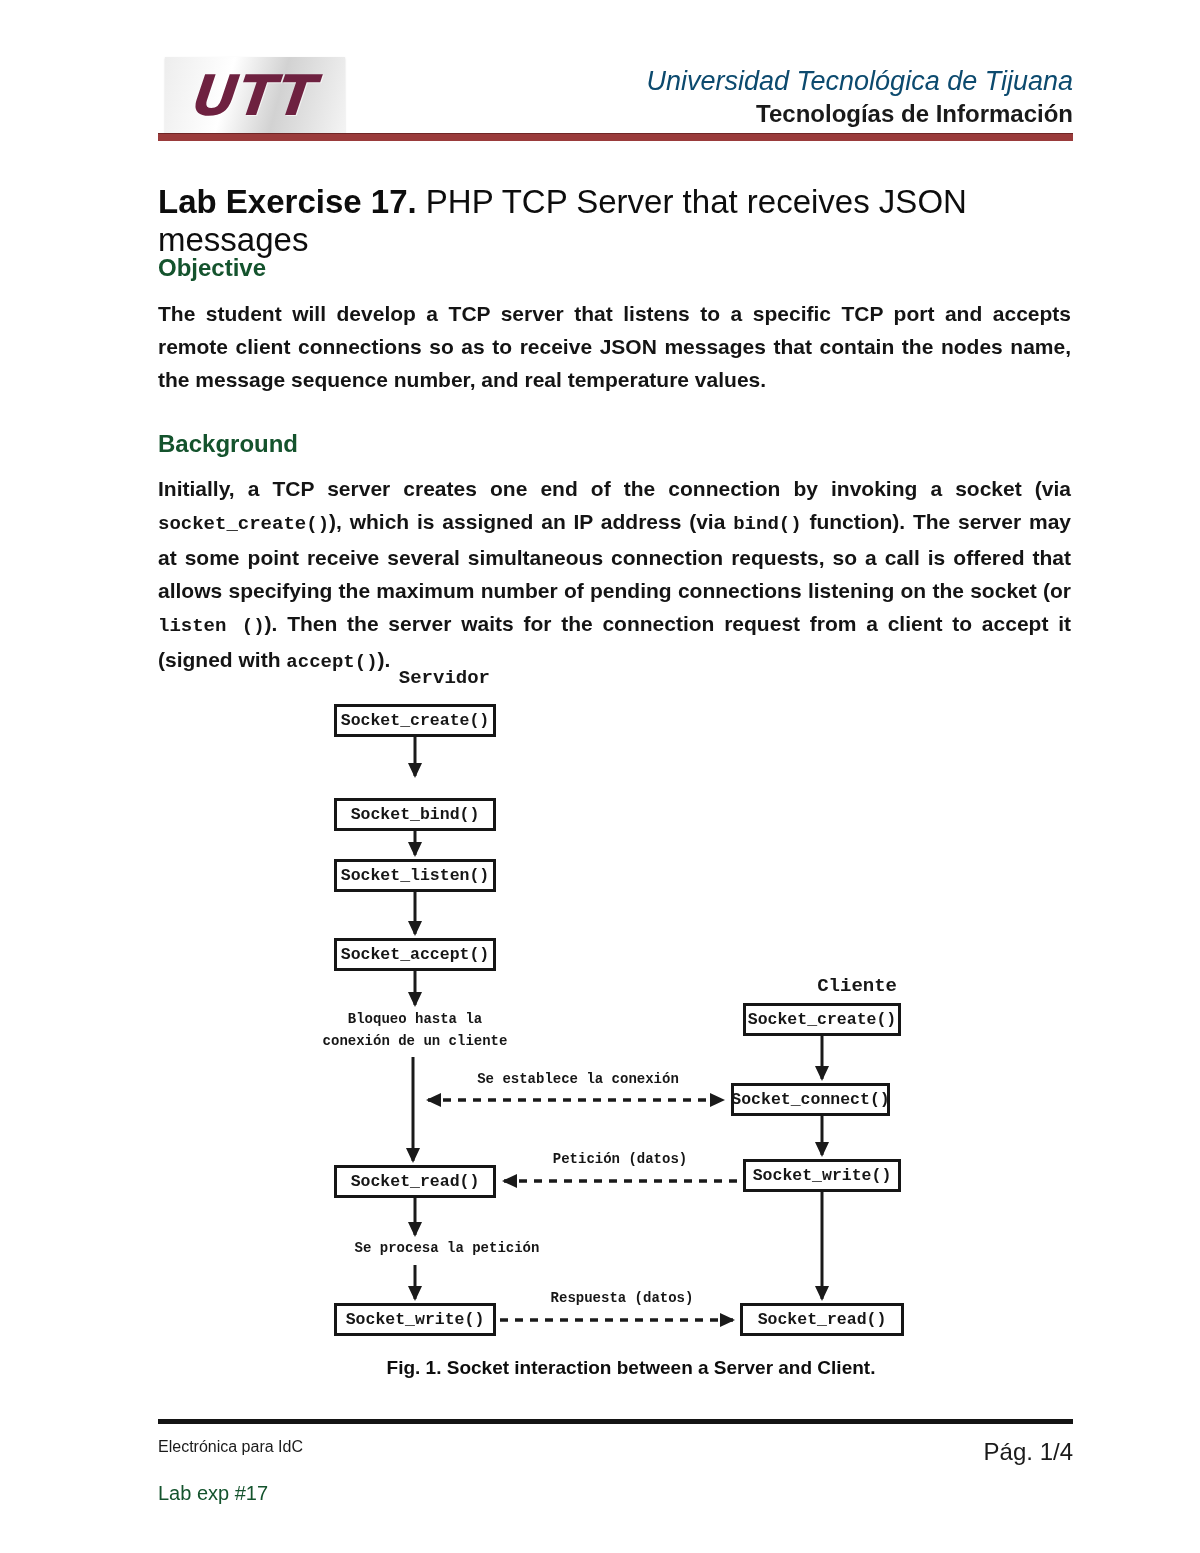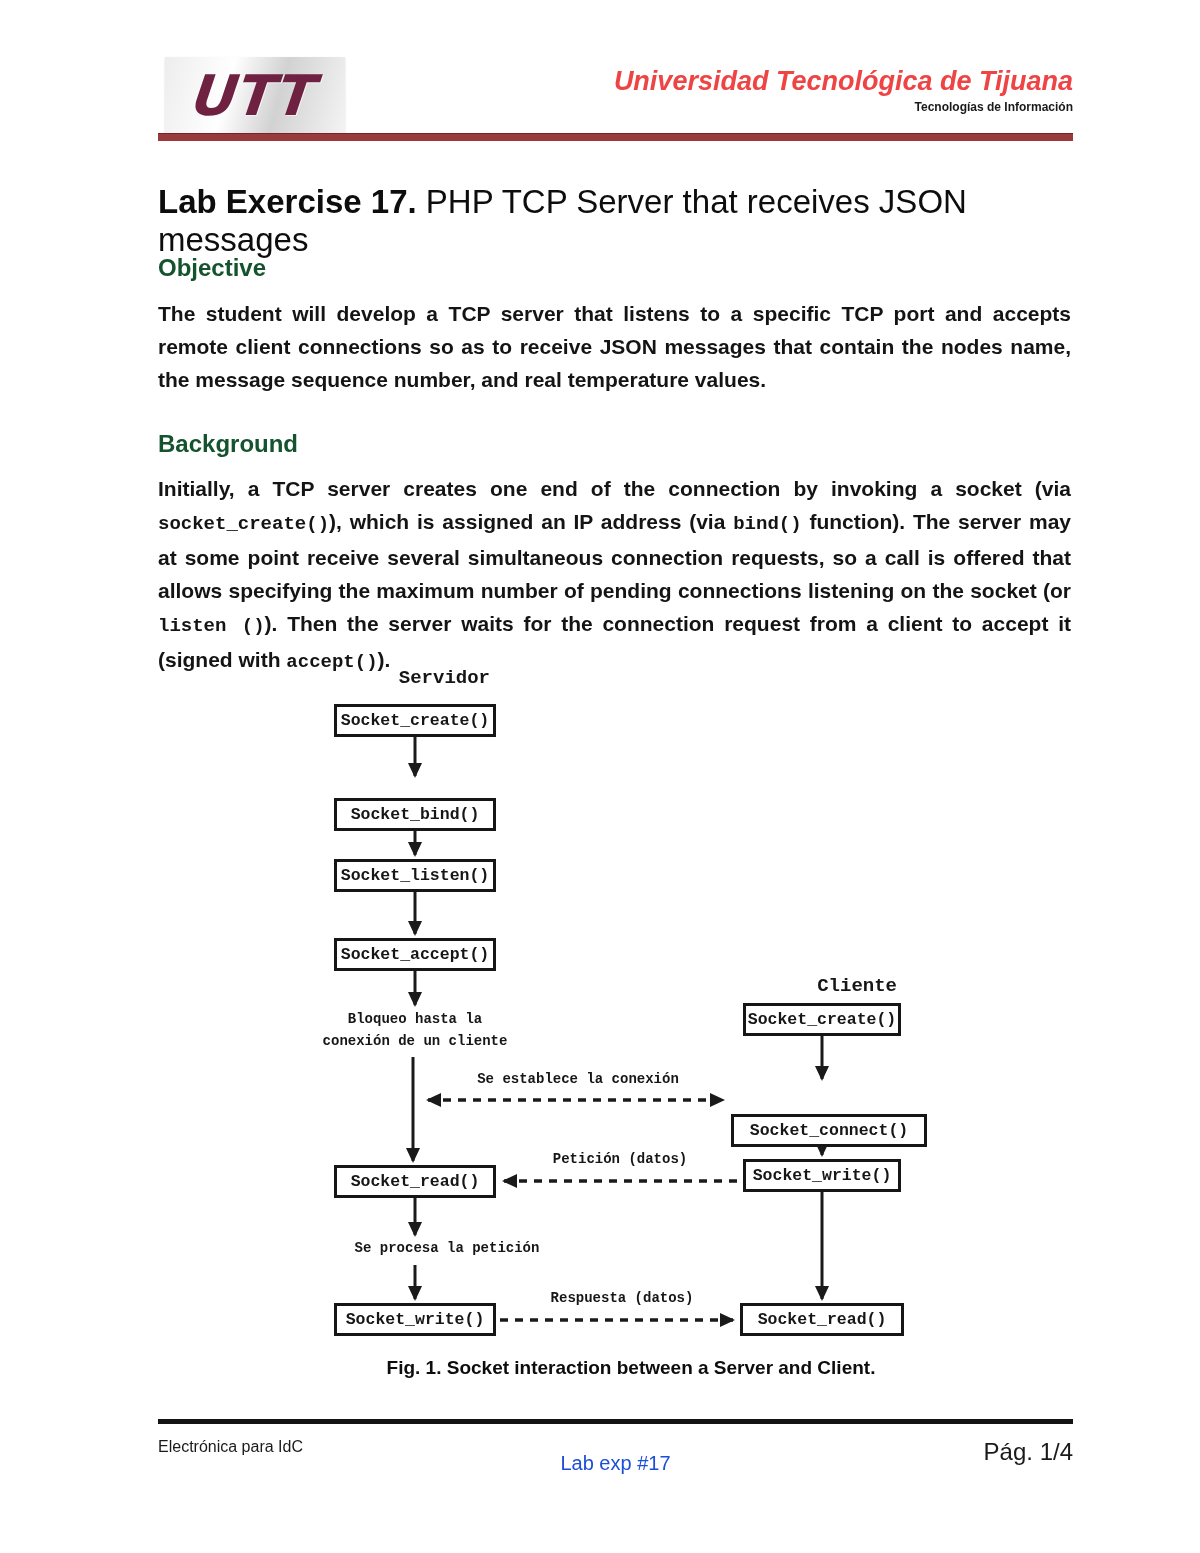--- a/index.html
+++ b/index.html
@@ -16,25 +16,25 @@
     box-shadow:0 1px 2px rgba(0,0,0,.15);
   }
   .logo span {
     font-family:"DejaVu Sans", sans-serif;
     font-size:56px; font-weight:bold; font-style:italic; color:#6e2140;
     transform:skewX(-8deg); letter-spacing:0px; line-height:1;
     text-shadow:1px 1px 0 rgba(255,255,255,.6);
   }
   .hdr-uni {
     position:absolute; top:66px; right:127px; text-align:right;
-    font-size:27px; font-weight:bold; font-style:italic; color:#ef4444; letter-spacing:0;
+    font-size:27px; font-weight:normal; font-style:italic; color:#0c4a6e; letter-spacing:0;
   }
   .hdr-dept {
     position:absolute; top:100px; right:127px; 
-    font-size:12px; font-weight:bold; color:#1a1a1a;
+    font-size:24px; font-weight:bold; color:#1a1a1a;
   }
   .hdr-rule {
     position:absolute; left:158px; top:133px; width:915px; height:8px;
     background:#9a3b3b; border-top:1px solid #6f2626;
   }
   
   .doc-title { position:absolute; left:158px; top:183px; width:930px; font-size:33px; color:#0d0d0d; }
   .doc-title .t-bold { font-weight:bold; }
   .h2 { position:absolute; left:158px; font-size:24px; font-weight:bold; color:#14532d; }
   .h2-objective { top:254px; }
@@ -60,21 +60,21 @@
     font-size:16.5px; white-space:nowrap;
   }
   .dnote { position:absolute; font-size:14px; text-align:center; white-space:nowrap; }
   .caption {
     position:absolute; left:0; top:1357px; width:1200px; text-align:center;
     font-size:19px; font-weight:bold; color:#0d0d0d;margin-left:31px;
   }
   
   .ftr-rule { position:absolute; left:158px; top:1419px; width:915px; height:5px; background:#141414; }
   .ftr-left  { position:absolute; left:158px;  top:1438px; font-size:16px; color:#1a1a1a; }
-  .ftr-center{ position:absolute; left:158px;  top:1452px; width:915px; text-align:center; font-size:20px; color:#1d4ed8; }
+  .ftr-center{ position:absolute; left:158px;  top:1482px; width:915px; text-align:left; font-size:20px; color:#14532d; }
   .ftr-right { position:absolute; right:127px; top:1438px; font-size:24px; color:#1a1a1a; }
 </style>
 </head>
 <body>
 
 <div class="page">
 
   <div class="logo">
     <span>UTT</span>
   </div>
@@ -123,21 +123,21 @@
     <div class="dlabel mono" style="left:747px; top:310px; width:150px;">Cliente</div>
 
     <div class="dbox mono" style="left:334px; top:39px;  width:162px;">Socket_create()</div>
     <div class="dbox mono" style="left:334px; top:133px; width:162px;">Socket_bind()</div>
     <div class="dbox mono" style="left:334px; top:194px; width:162px;">Socket_listen()</div>
     <div class="dbox mono" style="left:334px; top:273px; width:162px;">Socket_accept()</div>
     <div class="dbox mono" style="left:334px; top:500px; width:162px;">Socket_read()</div>
     <div class="dbox mono" style="left:334px; top:638px; width:162px;">Socket_write()</div>
 
     <div class="dbox mono" style="left:743px; top:338px; width:158px;">Socket_create()</div>
-    <div class="dbox mono" style="left:731px; top:418px; width:196px;margin-top:31px;">Socket_connect()</div>
+    <div class="dbox mono" style="left:731px; top:418px; width:159px;">Socket_connect()</div>
     <div class="dbox mono" style="left:743px; top:494px; width:158px;">Socket_write()</div>
     <div class="dbox mono" style="left:740px; top:638px; width:164px;">Socket_read()</div>
 
     <div class="dnote mono" style="left:265px; top:346px; width:300px;">Bloqueo hasta la</div>
     <div class="dnote mono" style="left:265px; top:368px; width:300px;">conexión de un cliente</div>
     <div class="dnote mono" style="left:428px; top:406px; width:300px;">Se establece la conexión</div>
     <div class="dnote mono" style="left:470px; top:486px; width:300px;">Petición (datos)</div>
     <div class="dnote mono" style="left:297px; top:575px; width:300px;">Se procesa la petición</div>
     <div class="dnote mono" style="left:472px; top:625px; width:300px;">Respuesta (datos)</div>
   </div>

